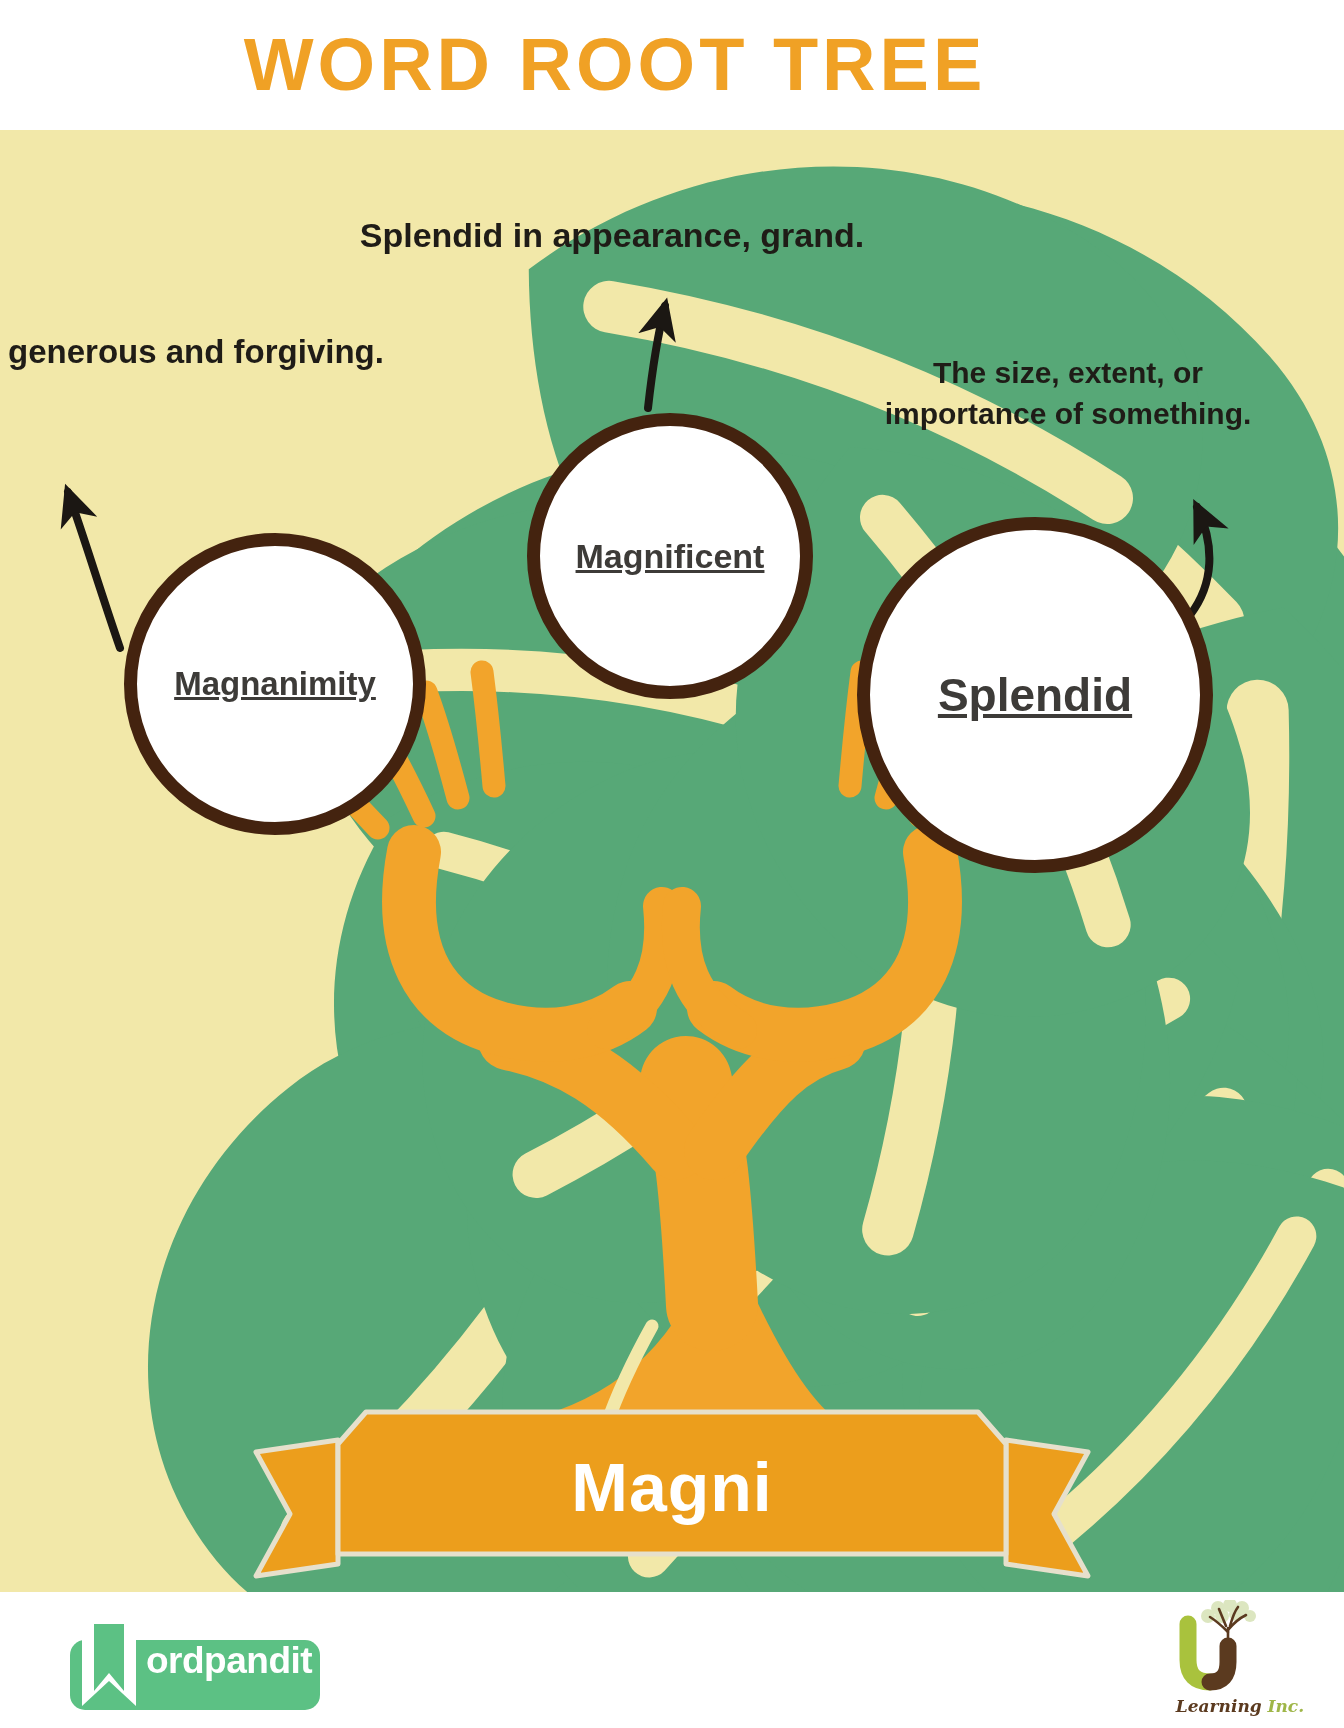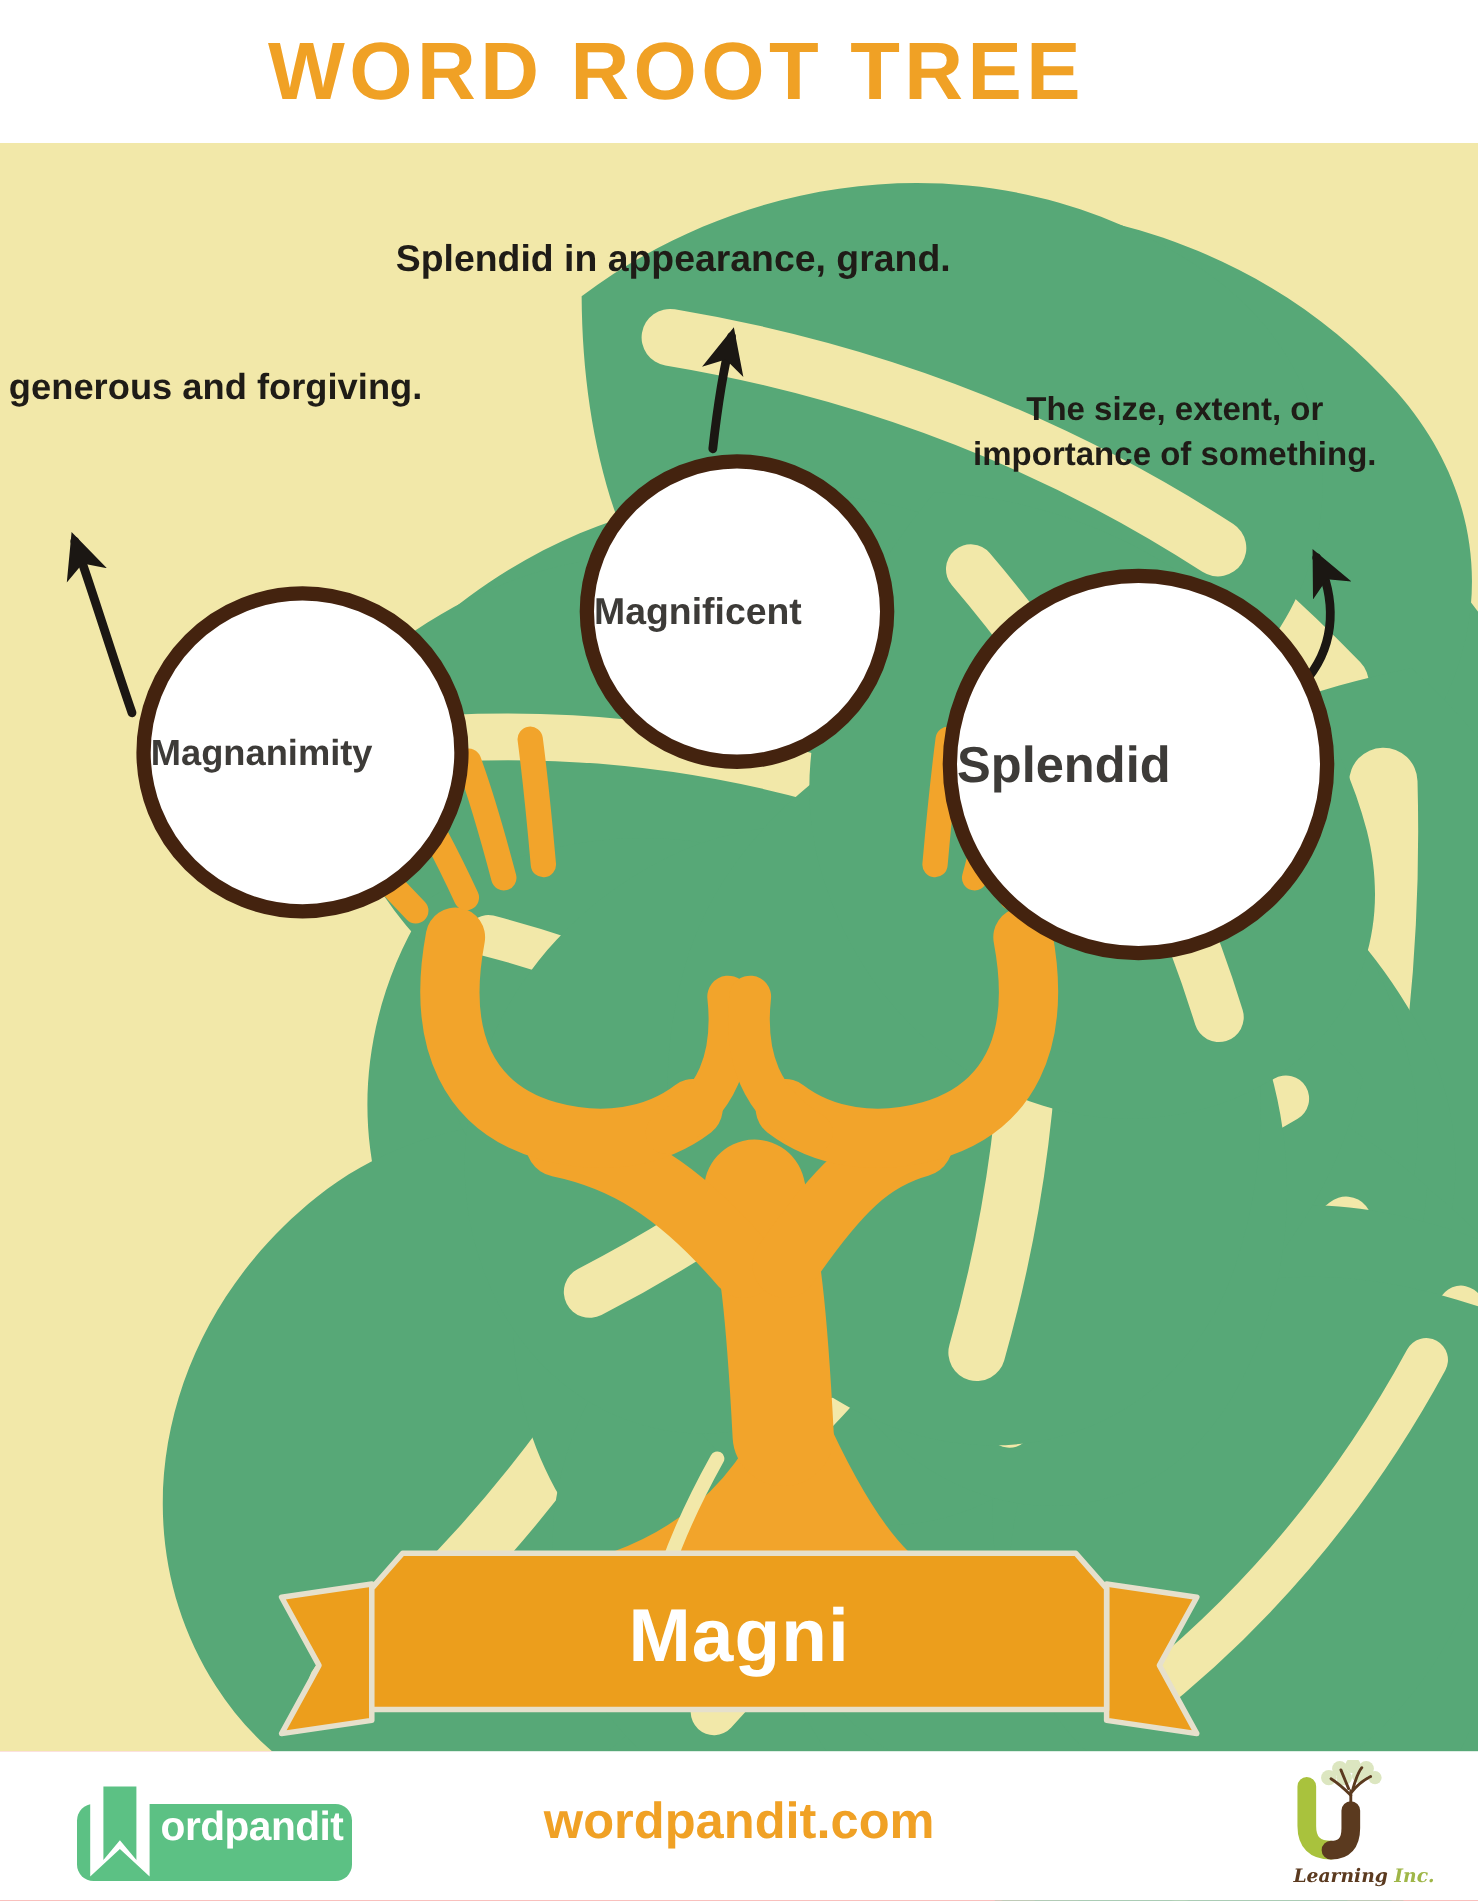--- a/index.html
+++ b/index.html
@@ -1,17 +1,17 @@
 <!DOCTYPE html>
 <html><head>
 <meta charset="utf-8">
 <style>
   html,body{margin:0;padding:0;}
   body{width:1344px;height:1728px;background:#fff;font-family:"Liberation Sans",sans-serif;}
-  #canvas{position:relative;width:1344px;height:1728px;overflow:hidden;background:#ef4444;}
+  #canvas{position:relative;width:1344px;height:1728px;overflow:hidden;background:#a16207;}
 
   .header{position:absolute;left:0;top:0;width:1344px;height:130px;background:#ffffff;}
   .title{position:absolute;left:0;top:22px;width:1230px;text-align:center;
          font-size:74px;font-weight:800;letter-spacing:4px;color:#F0A125;}
 
   .main-bg{position:absolute;left:0;top:130px;width:1344px;height:1462px;background:#F2E8A9;}
 
   .scene{position:absolute;left:0;top:0;width:1344px;height:1728px;z-index:1;}
   .leaf-body{fill:#57A877;}
   .vein{fill:none;stroke:#F2E8A9;stroke-width:7;stroke-linecap:round;}
@@ -20,22 +20,22 @@
   .slit{fill:none;stroke:#F2E8A9;stroke-width:13;stroke-linecap:round;}
   .arrow{fill:none;stroke:#1b1713;stroke-width:8;stroke-linecap:round;}
   .ribbon{fill:#EC9E1C;stroke:#E6E0CC;stroke-width:5;stroke-linejoin:round;}
 
   .def{position:absolute;z-index:3;color:#1f1c17;font-weight:700;text-align:center;}
   .def-mid{left:272px;top:216px;width:680px;font-size:34px;}
   .def-left{left:0px;top:330px;width:392px;font-size:33px;line-height:43px;}
   .def-right{left:880px;top:352px;width:376px;font-size:30px;line-height:41px;}
 
   .word-circle{position:absolute;z-index:2;background:#ffffff;border:13px solid #44230F;
-               border-radius:50%;display:flex;align-items:center;
-               box-sizing:border-box;color:#3d3b38;font-weight:700;}
+               border-radius:50%;display:flex;align-items:center;justify-content:center;
+               box-sizing:border-box;color:#3d3b38;font-weight:700;text-decoration:underline;}
   .c-left{left:124px;top:533px;width:302px;height:302px;font-size:33px;}
   .c-mid{left:527px;top:413px;width:286px;height:286px;font-size:34px;}
   .c-right{left:857px;top:517px;width:356px;height:356px;font-size:46px;}
 
   .root-label{position:absolute;z-index:3;left:472px;top:1444px;width:400px;height:86px;
               display:flex;align-items:center;justify-content:center;
               color:#ffffff;font-size:68px;font-weight:800;letter-spacing:1px;}
 
   .footer{position:absolute;left:0;top:1592px;width:1344px;height:136px;background:#ffffff;z-index:4;}
   .site{position:absolute;left:0;top:36px;width:1344px;text-align:center;
@@ -270,21 +270,20 @@
   <div class="root-label">Magni</div>
 
   <div class="footer">
     <svg class="wp-logo" width="260" height="100" viewBox="0 0 260 100">
       <rect x="8" y="22" width="250" height="70" rx="15" fill="#5CC184"></rect>
       <path d="M20,6 L74,6 L74,88 L47,63 L20,88 Z" fill="#ffffff"></path>
       <path d="M32,6 L62,6 L62,73 L47,55 L32,73 Z" fill="#5CC184"></path>
     </svg>
     <div class="wp-text">ordpandit</div>
 
-    <div class="site">wordpandit.com</div>
 
     <svg class="li-logo" width="150" height="100" viewBox="0 0 150 100">
       <g>
         <circle cx="48" cy="16" r="7" fill="#DCE6C0"></circle>
         <circle cx="58" cy="8" r="7" fill="#DCE6C0"></circle>
         <circle cx="70" cy="5" r="7" fill="#DCE6C0"></circle>
         <circle cx="82" cy="8" r="7" fill="#DCE6C0"></circle>
         <circle cx="90" cy="16" r="6" fill="#DCE6C0"></circle>
         <circle cx="62" cy="16" r="7" fill="#DCE6C0"></circle>
         <circle cx="76" cy="14" r="7" fill="#DCE6C0"></circle>

